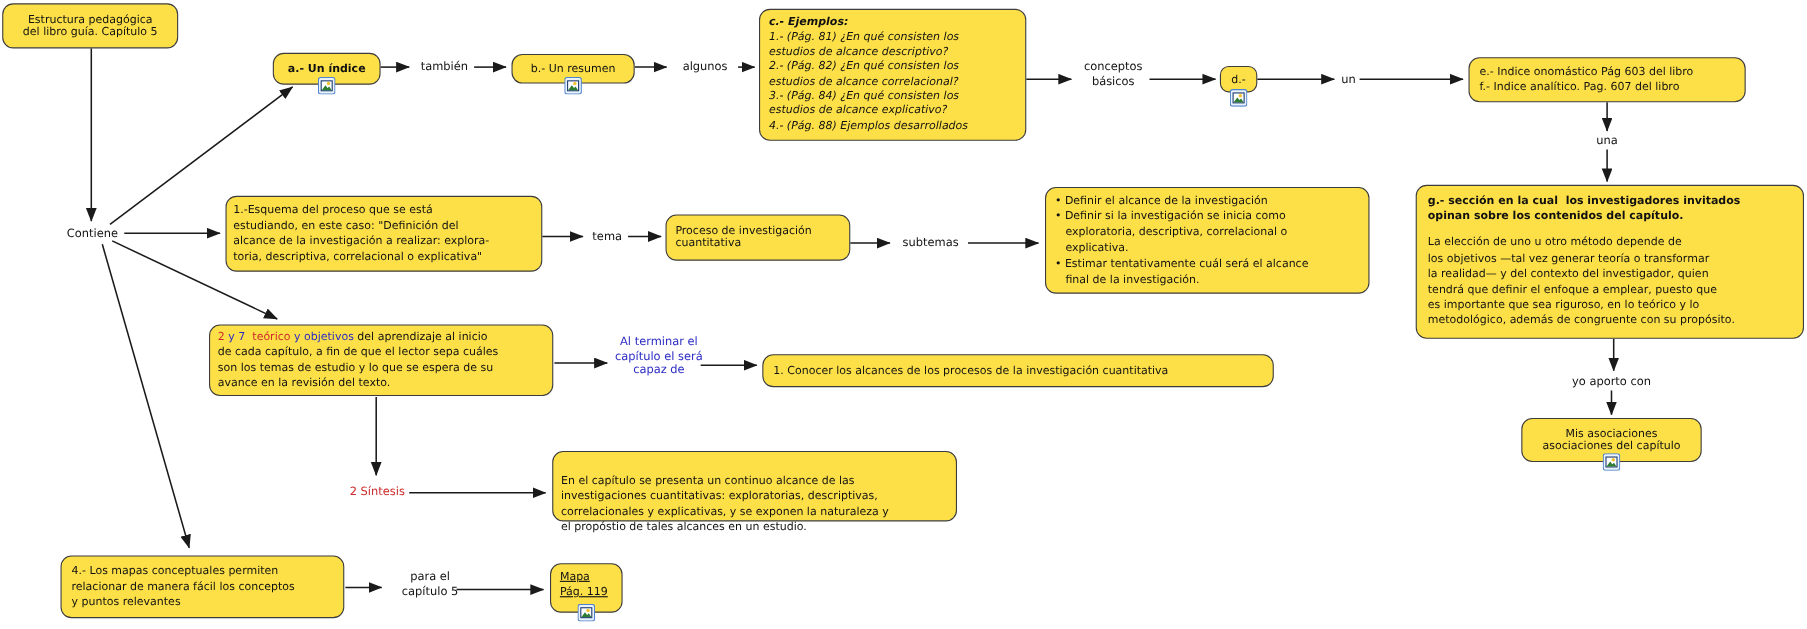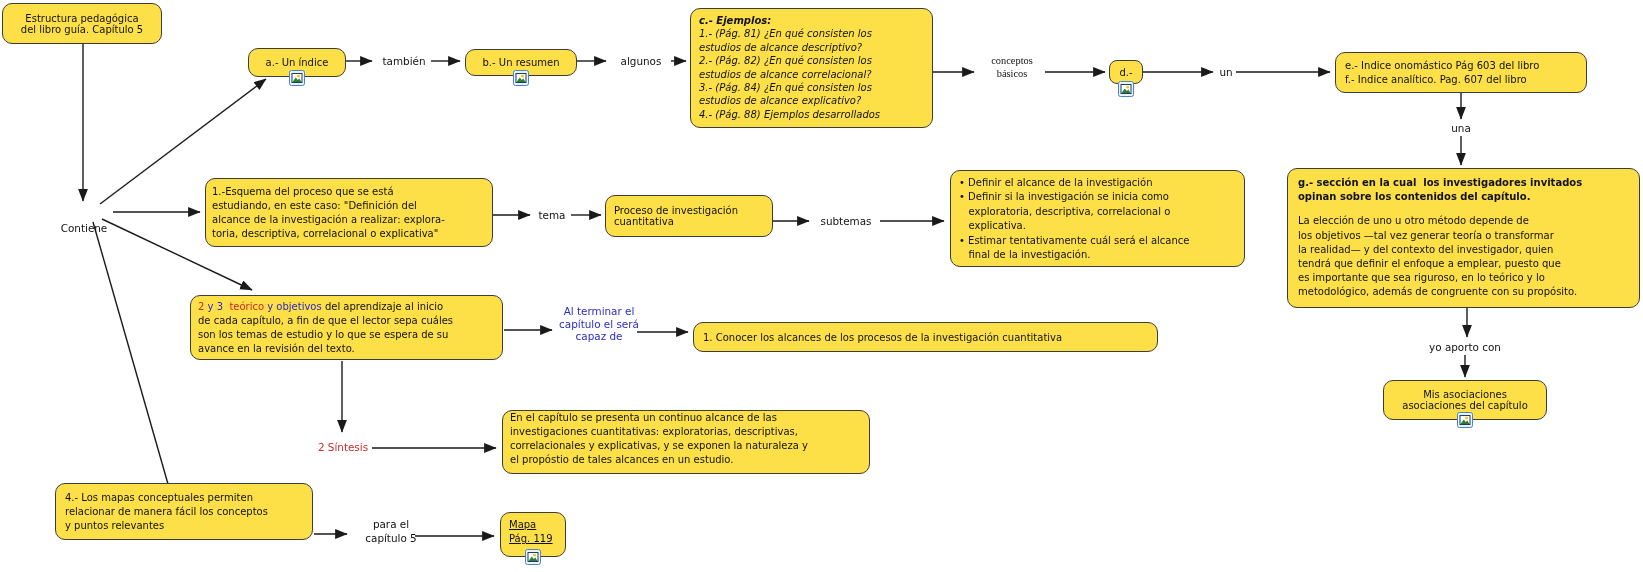--- a/index.html
+++ b/index.html
@@ -16,21 +16,21 @@
   .red{color:#cc2a2a;}
   .icon{position:absolute;width:16px;height:16px;}
   
   .n-c .title{line-height:13.4px;padding:5px 8px 0 8px;}
   .n-c .body{line-height:13.4px;padding:0 8px 4px 8px;}
   .n-g .title{line-height:14.2px;padding:7px 10px 0 10px;}
   .n-g .body{line-height:14.2px;padding:10px 10px 6px 10px;}
   .n-bullets .body{line-height:14.4px;padding:5px 8px;}
   .n-esq .body{padding:6px 6px;}
   .n-obj .body{padding:4px 7px;}
-  .n-sin .body{padding:0 7px;}
+  .n-sin .body{padding:20px 7px;}
   .n-b4 .body{padding:7px 9px;}
   .n-ef .body{padding:6px 9px;}
   .n-mapa .body{padding:5px 8px;}
   .n-d{border-radius:8px;}
 </style>
 </head>
 <body>
 
 <div class="canvas">
 
@@ -69,21 +69,21 @@
       <line x1="314" y1="534" x2="347" y2="534" marker-end="url(#ah)"></line>
       <line x1="415" y1="536" x2="494" y2="536" marker-end="url(#ah)"></line>
     </g>
   </svg>
 
   <div class="node ctr" style="left:2px;top:3px;width:160px;height:41px;">
     <span>Estructura pedagógica
 del libro guía. Capítulo 5</span>
   </div>
 
-  <div class="node ctr" style="left:248px;top:48px;width:98px;height:29px;">
+  <div class="node ctr" style="left:248px;top:48px;width:98px;height:29px;font-weight:bold;">
     <span>a.- Un índice</span>
   </div>
 
   <div class="node ctr" style="left:465px;top:49px;width:112px;height:27px;">
     <span>b.- Un resumen</span>
   </div>
 
   <div class="node n-c" style="left:690px;top:8px;width:243px;height:120px;font-style:italic;">
     <div class="title">c.- Ejemplos:</div>
     <div class="body">1.- (Pág. 81) ¿En qué consisten los
@@ -135,52 +135,52 @@
   <div class="node n-bullets" style="left:950px;top:170px;width:295px;height:97px;">
     <div class="body">• Definir el alcance de la investigación
 • Definir si la investigación se inicia como
    exploratoria, descriptiva, correlacional o
    explicativa.
 • Estimar tentativamente cuál será el alcance
    final de la investigación.</div>
   </div>
 
   <div class="node n-obj" style="left:190px;top:295px;width:313px;height:65px;">
-    <div class="body"><span class="red">2</span><span class="blue"> y 3</span><span>  </span><span class="red">teórico</span><span class="blue"> y objetivos</span><span> del aprendizaje al inicio
+    <div class="body"><span class="red">2</span><span class="blue"> y 7</span><span>  </span><span class="red">teórico</span><span class="blue"> y objetivos</span><span> del aprendizaje al inicio
 de cada capítulo, a fin de que el lector sepa cuáles
 son los temas de estudio y lo que se espera de su
 avance en la revisión del texto.</span></div>
   </div>
 
   <div class="node vctr" style="left:693px;top:322px;width:465px;height:30px;padding-left:9px;">
     <span>1. Conocer los alcances de los procesos de la investigación cuantitativa</span>
   </div>
 
   <div class="node n-sin" style="left:502px;top:410px;width:368px;height:64px;">
     <div class="body">En el capítulo se presenta un continuo alcance de las
 investigaciones cuantitativas: exploratorias, descriptivas,
 correlacionales y explicativas, y se exponen la naturaleza y
 el propóstio de tales alcances en un estudio.</div>
   </div>
 
-  <div class="node n-b4" style="left:55px;top:483px;width:258px;height:57px;">
+  <div class="node n-b4" style="left:55px;top:505px;width:258px;height:57px;">
     <div class="body">4.- Los mapas conceptuales permiten
 relacionar de manera fácil los conceptos
 y puntos relevantes</div>
   </div>
 
   <div class="node n-mapa" style="left:500px;top:512px;width:66px;height:45px;text-decoration:underline;">
     <div class="body">Mapa
 Pág. 119</div>
   </div>
 
-  <div class="lbl" style="left:52px;top:222px;width:64px;">Contiene</div>
+  <div class="lbl" style="left:52px;top:206px;width:64px;">Contiene</div>
   <div class="lbl" style="left:374px;top:55px;width:60px;">también</div>
   <div class="lbl" style="left:611px;top:55px;width:60px;">algunos</div>
-  <div class="lbl" style="left:979px;top:55px;width:66px;font-family:Liberation Serif, serif;">conceptos
+  <div class="lbl" style="left:979px;top:55px;width:66px;">conceptos
 básicos</div>
   <div class="lbl" style="left:1212px;top:66px;width:28px;">un</div>
   <div class="lbl" style="left:1445px;top:122px;width:32px;">una</div>
   <div class="lbl" style="left:1415px;top:341px;width:100px;">yo aporto con</div>
   <div class="lbl" style="left:535px;top:209px;width:34px;">tema</div>
   <div class="lbl" style="left:812px;top:215px;width:68px;">subtemas</div>
   <div class="lbl blue" style="left:554px;top:305px;width:90px;">Al terminar el
 capítulo el será
 capaz de</div>
   <div class="lbl red" style="left:312px;top:441px;width:62px;">2 Síntesis</div>

